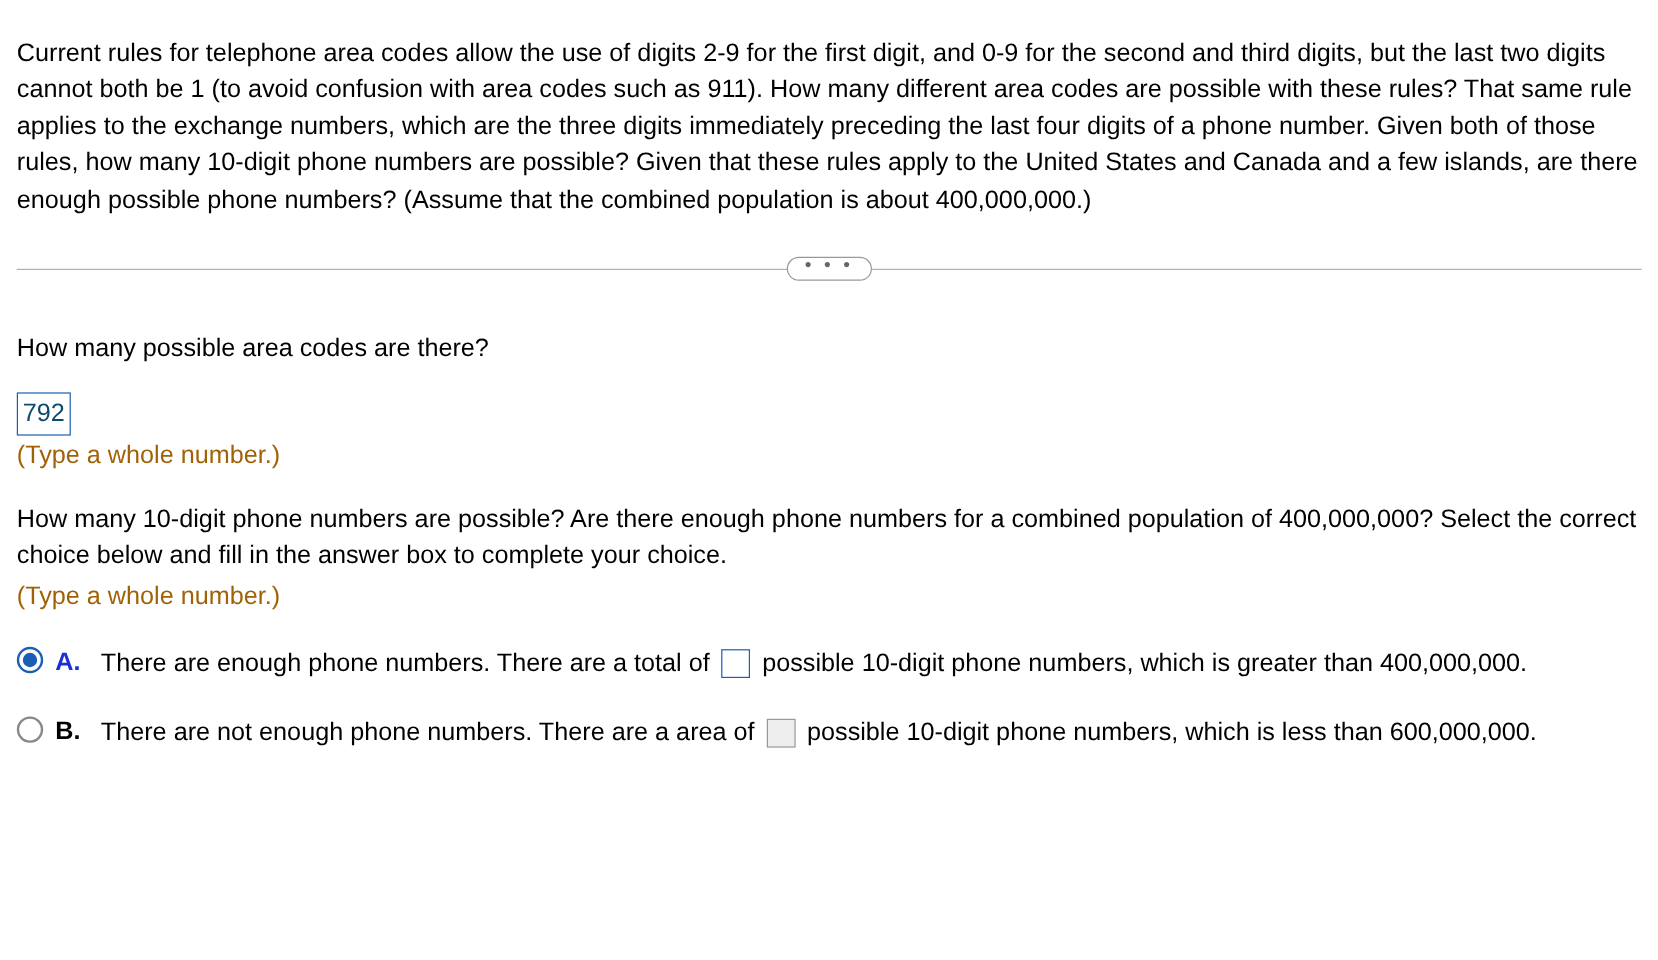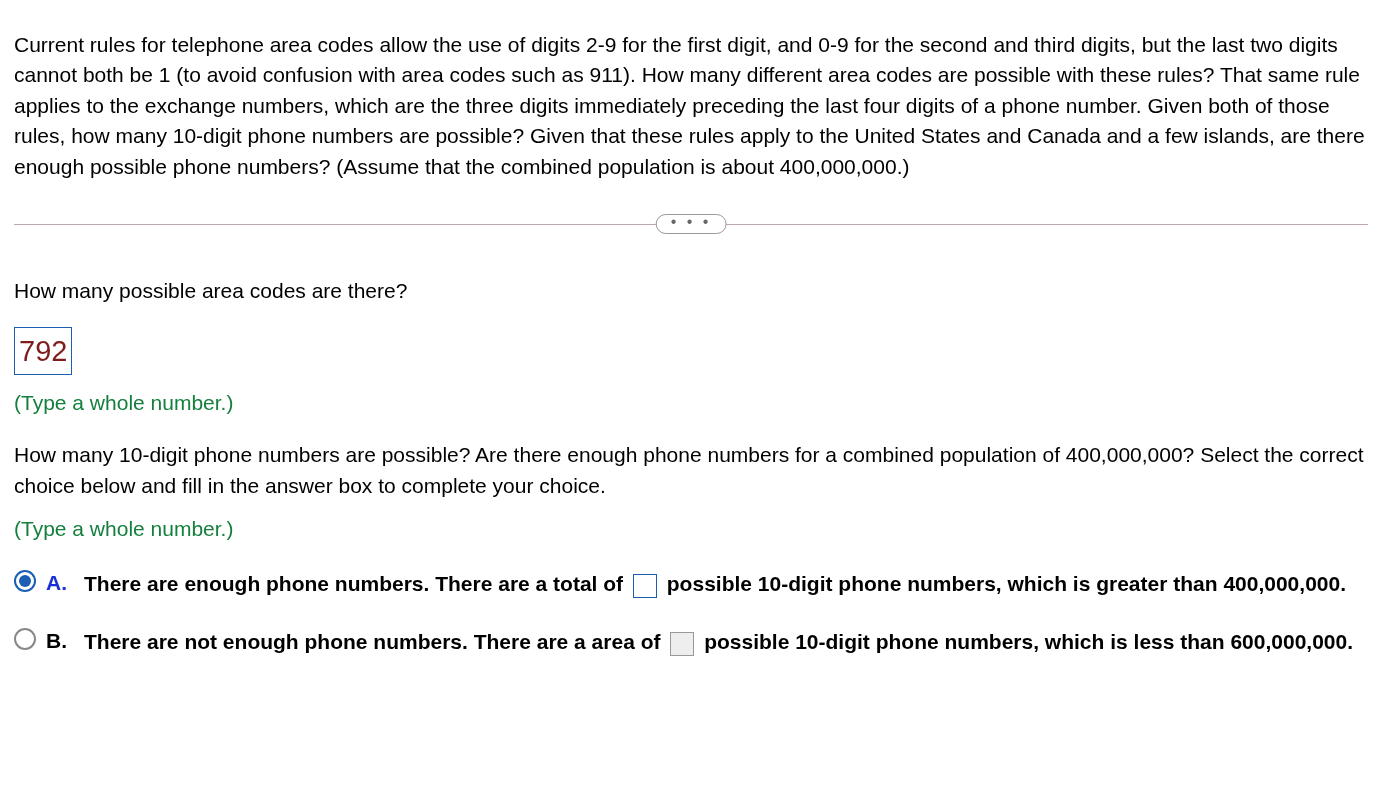--- a/index.html
+++ b/index.html
@@ -47,28 +47,28 @@
       line-height: 14px;
     }
     .question1 {
       margin-bottom: 20px;
     }
     .answer-input-box {
       border: 1.5px solid #1a5fb4;
       padding: 2px 4px;
       display: inline-block;
       min-width: 30px;
-      font-size: 29px;
-      color: #7f1d1d;
+      font-size: 21px;
+      color: #0c4a6e;
       background: #fff;
       text-align: center;
     }
     .hint {
-      color: #15803d;
-      margin-top: 13px;
+      color: #a16207;
+      margin-top: 2px;
       margin-bottom: 22px;
     }
     .question2 {
       margin-bottom: 4px;
     }
     .choices {
       margin-top: 18px;
     }
     .choice-row {
       display: flex;
@@ -103,21 +103,20 @@
       margin-top: 2px;
       flex-shrink: 0;
       width: 26px;
     }
     .choice-label.selected {
       color: #1a2fd6;
     }
     .choice-text {
       flex: 1;
       line-height: 1.7;
-      font-weight: bold;
     }
     .fill-box {
       display: inline-block;
       width: 24px;
       height: 24px;
       border: 1.5px solid #1a5fb4;
       vertical-align: middle;
       margin: 0 4px;
       background: #fff;
     }

